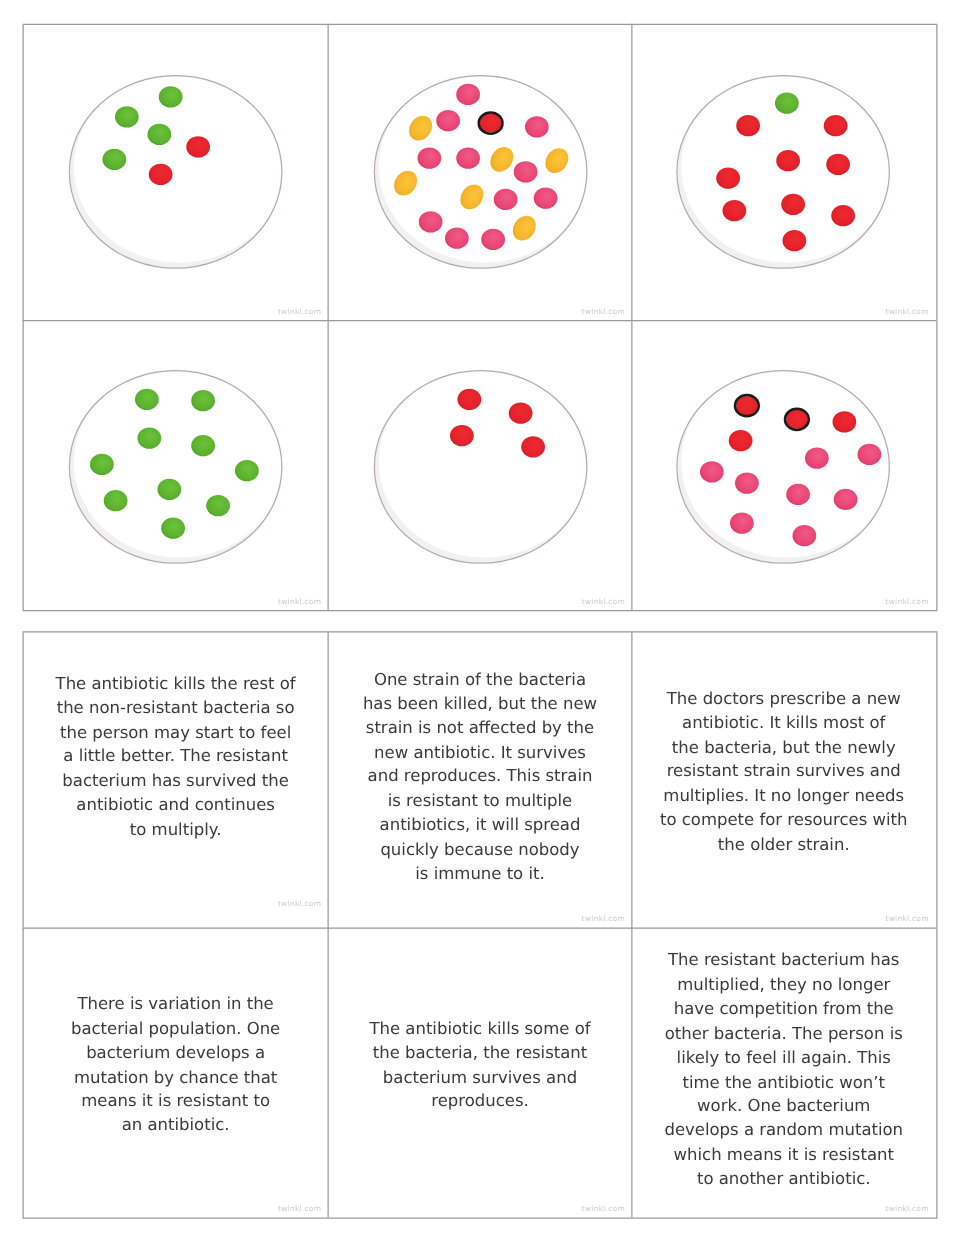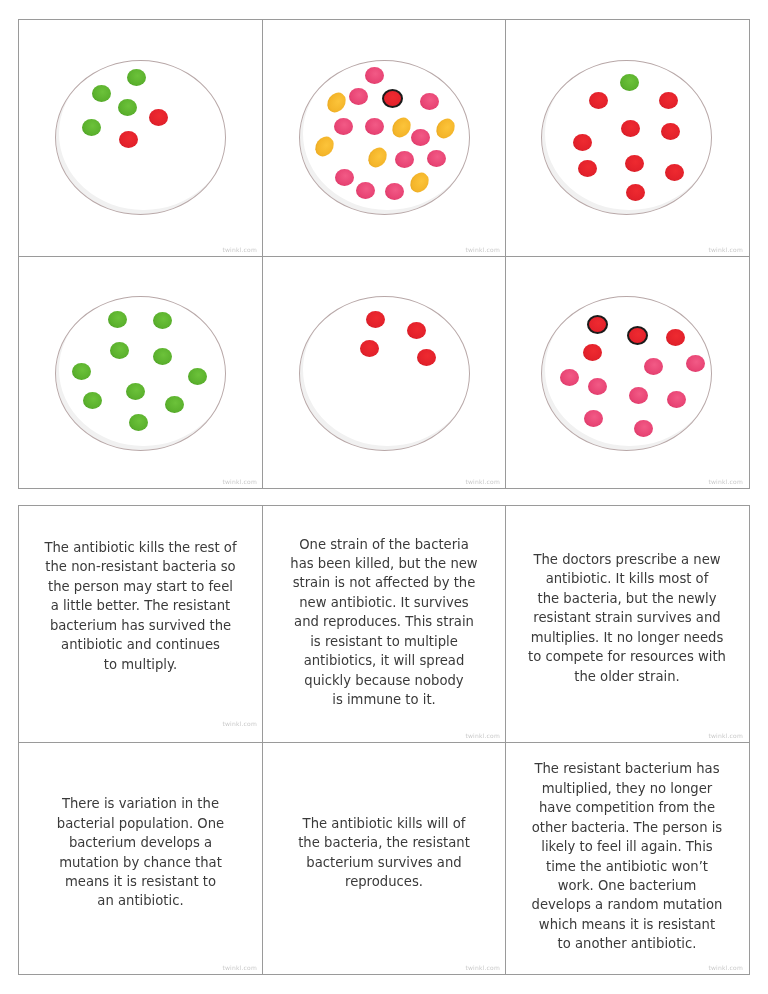--- a/index.html
+++ b/index.html
@@ -164,21 +164,21 @@
 <div class="cell" style="left:19px; top:743px; width:243px; height:231px;">
   <div class="card-text" style="padding-bottom:12px;">There is variation in the
 bacterial population. One
 bacterium develops a
 mutation by chance that
 means it is resistant to
 an antibiotic.</div>
   <span class="watermark" style="right:5px; bottom:3px;">twinkl.com</span>
 </div>
 <div class="cell" style="left:263px; top:743px; width:242px; height:231px;">
-  <div class="card-text" style="padding-bottom:12px;">The antibiotic kills will of
+  <div class="card-text" style="padding-bottom:12px;">The antibiotic kills some of
 the bacteria, the resistant
 bacterium survives and
 reproduces.</div>
   <span class="watermark" style="right:5px; bottom:3px;">twinkl.com</span>
 </div>
 <div class="cell" style="left:506px; top:743px; width:242px; height:231px;">
   <div class="card-text" style="padding-bottom:4px;">The resistant bacterium has
 multiplied, they no longer
 have competition from the
 other bacteria. The person is

